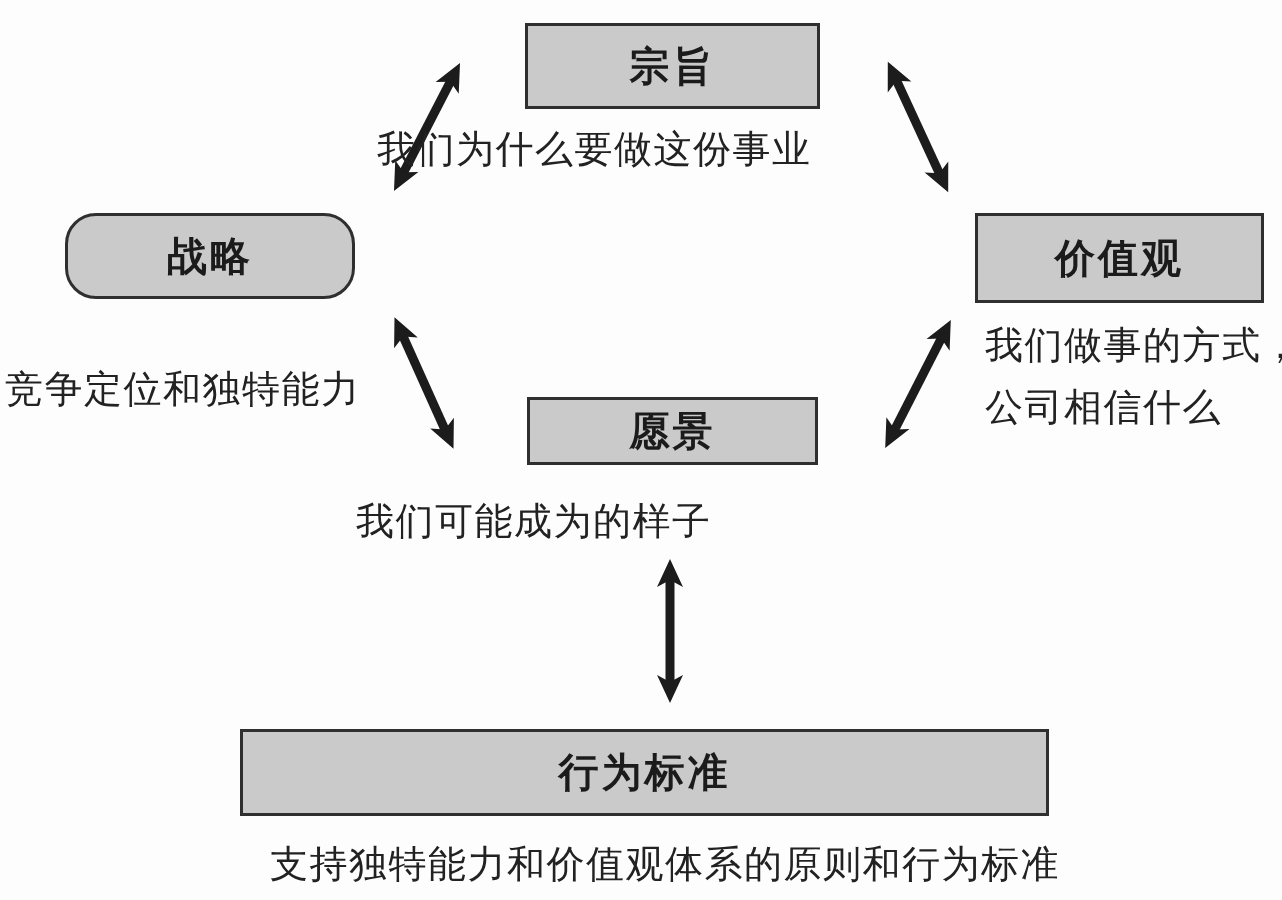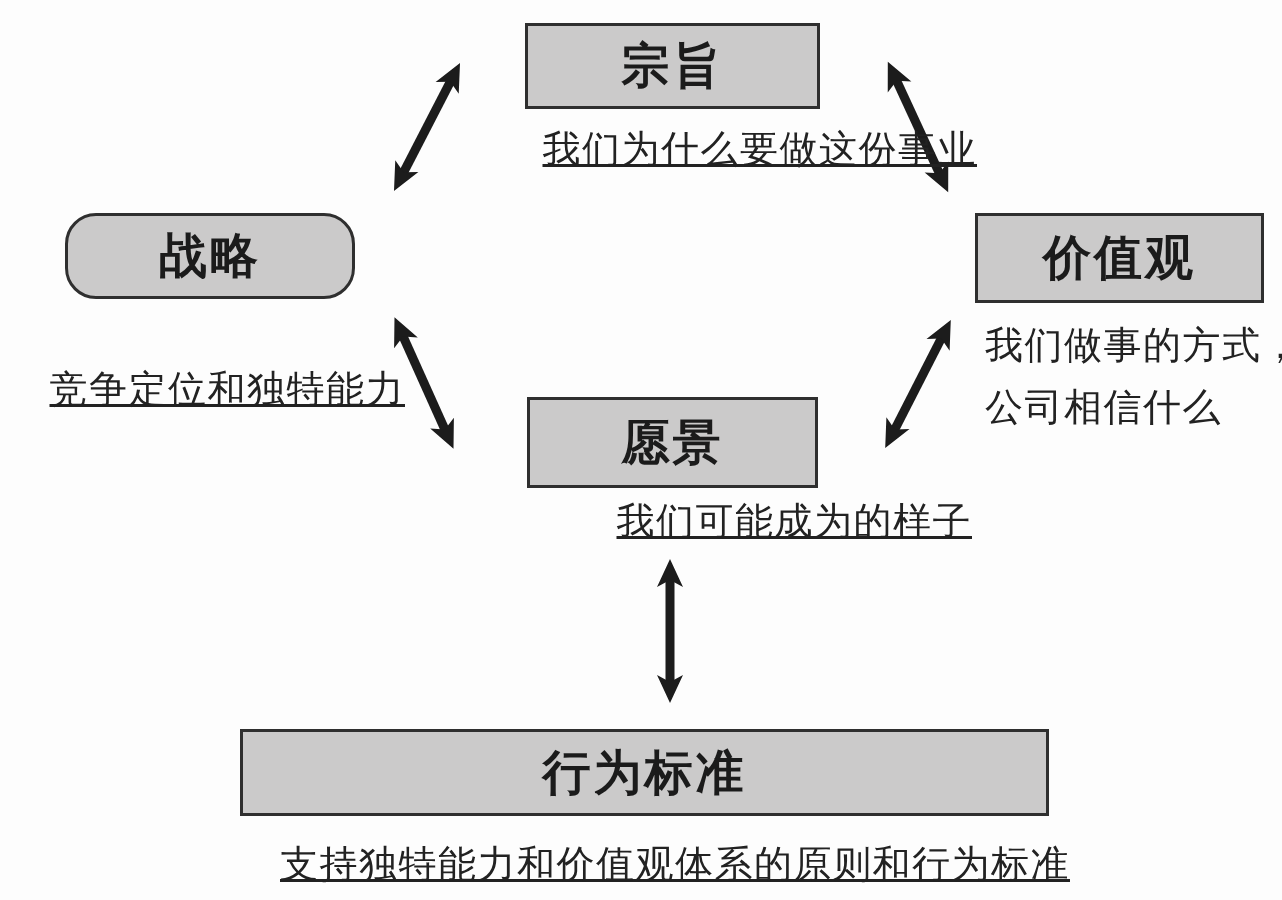--- a/index.html
+++ b/index.html
@@ -19,37 +19,36 @@
   .node {
     position: absolute;
     background: #cbcaca;
     border: 3px solid #2f2f2f;
     box-sizing: border-box;
     display: flex;
     align-items: center;
     justify-content: center;
   }
   .node-label {
-    font-size: 48px;
+    font-size: 40px;
     font-weight: bold;
     color: #1b1b1b;
     letter-spacing: 3px;
     white-space: nowrap;
   }
   .caption {
     position: absolute;
     font-size: 38px;
     color: #222222;
     letter-spacing: 1.5px;
     white-space: nowrap;
     line-height: 44px;
   }
   .caption.centered {
-    text-align: right;
-    text-decoration: underline;
+    text-align: left;
   }
   .caption .cap-line {
     white-space: nowrap;
     line-height: 62px;
   }
   .arrow {
     position: absolute;
     width: 146px;
     height: 34px;
   }
@@ -109,34 +108,34 @@
   </div>
 
   <div class="node" style="left:65px; top:213px; width:290px; height:86px;border-radius:31px;">
     <span class="node-label">战略</span>
   </div>
 
   <div class="node" style="left:975px; top:213px; width:289px; height:90px;">
     <span class="node-label">价值观</span>
   </div>
 
-  <div class="node" style="left:527px; top:397px; width:291px; height:91px;">
+  <div class="node" style="left:527px; top:397px; width:291px; height:68px;">
     <span class="node-label">愿景</span>
   </div>
 
   <div class="node" style="left:240px; top:729px; width:809px; height:87px;">
     <span class="node-label">行为标准</span>
   </div>
 
   <div class="caption centered" style="left:377px; top:127px; width:600px;">我们为什么要做这份事业</div>
 
   <div class="caption centered" style="left:5px; top:319px; width:400px;margin-top:48px;">竞争定位和独特能力</div>
 
   <div class="caption" style="left:985px; top:314px; width:300px;">
     <div class="cap-line">我们做事的方式，</div>
     <div class="cap-line">公司相信什么</div>
   </div>
 
-  <div class="caption centered" style="left:372px; top:499px; width:600px;">我们可能成为的样子</div>
+  <div class="caption centered" style="left:356px; top:499px; width:600px;">我们可能成为的样子</div>
 
   <div class="caption centered" style="left:270px; top:842px; width:800px;">支持独特能力和价值观体系的原则和行为标准</div>
 
 </div>
 
 </body></html>

